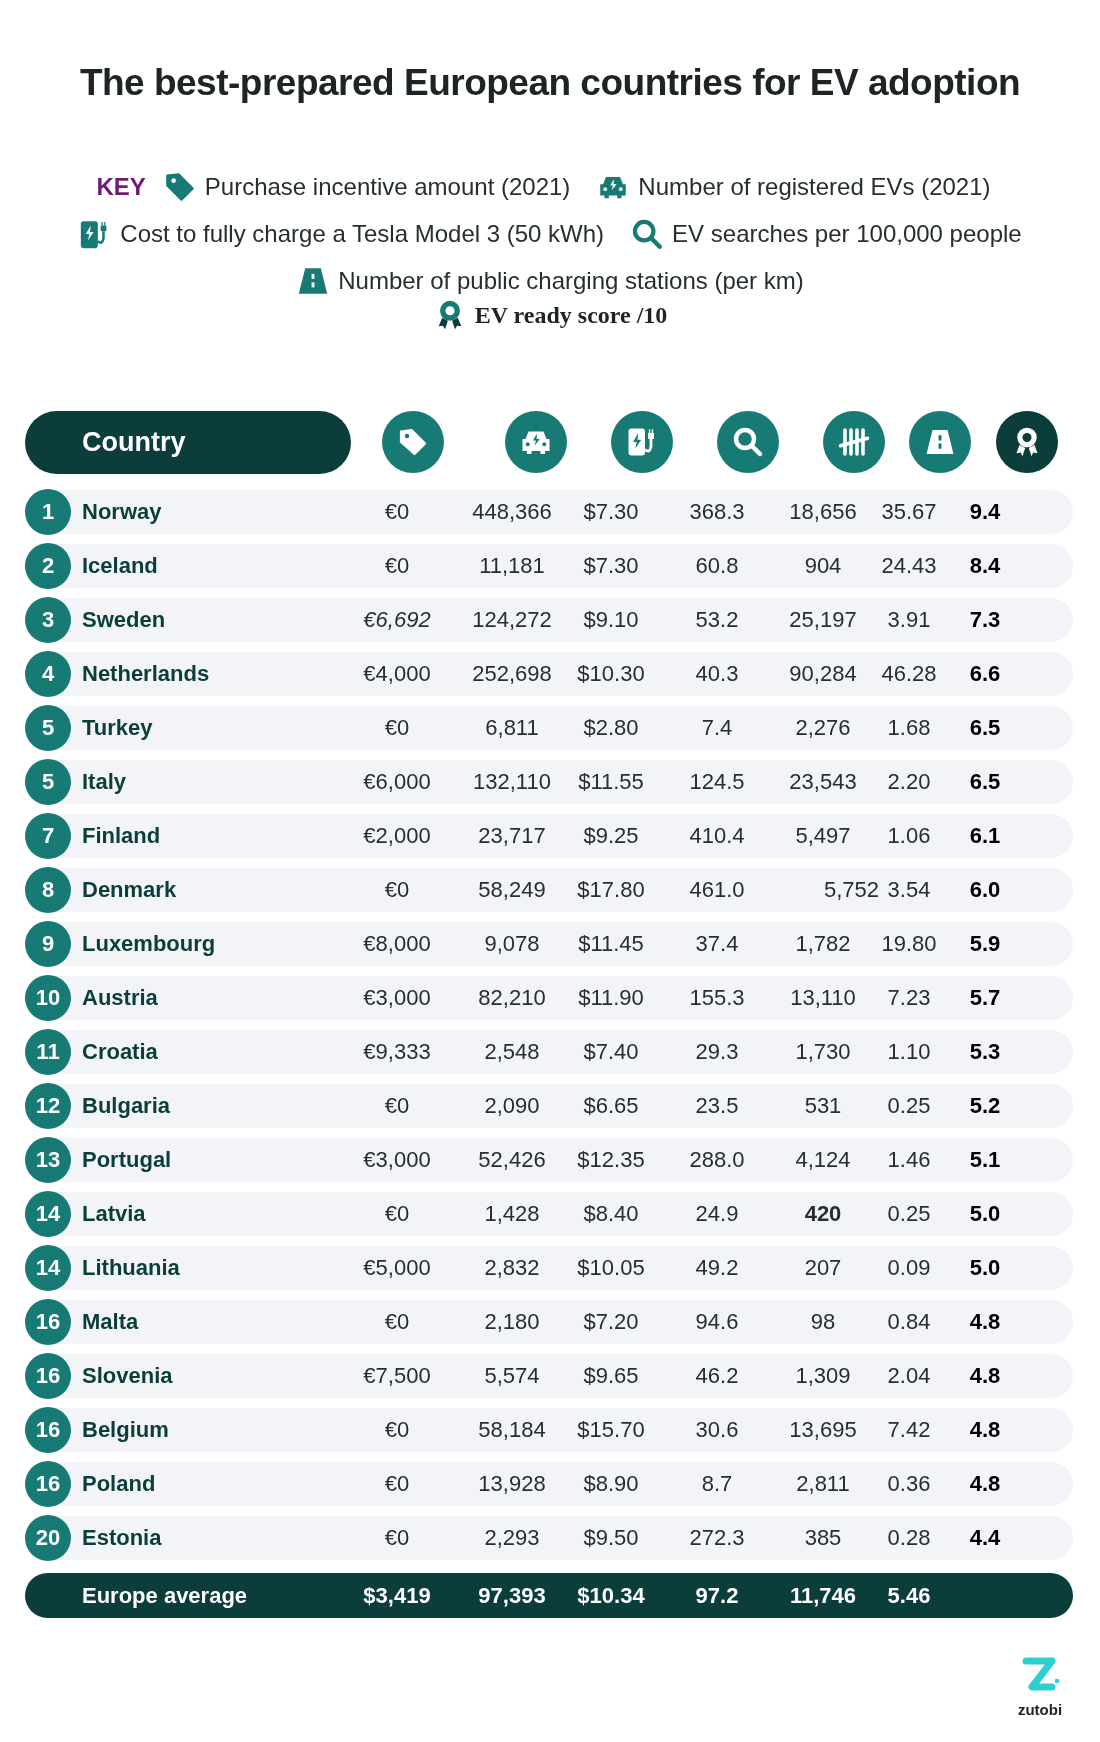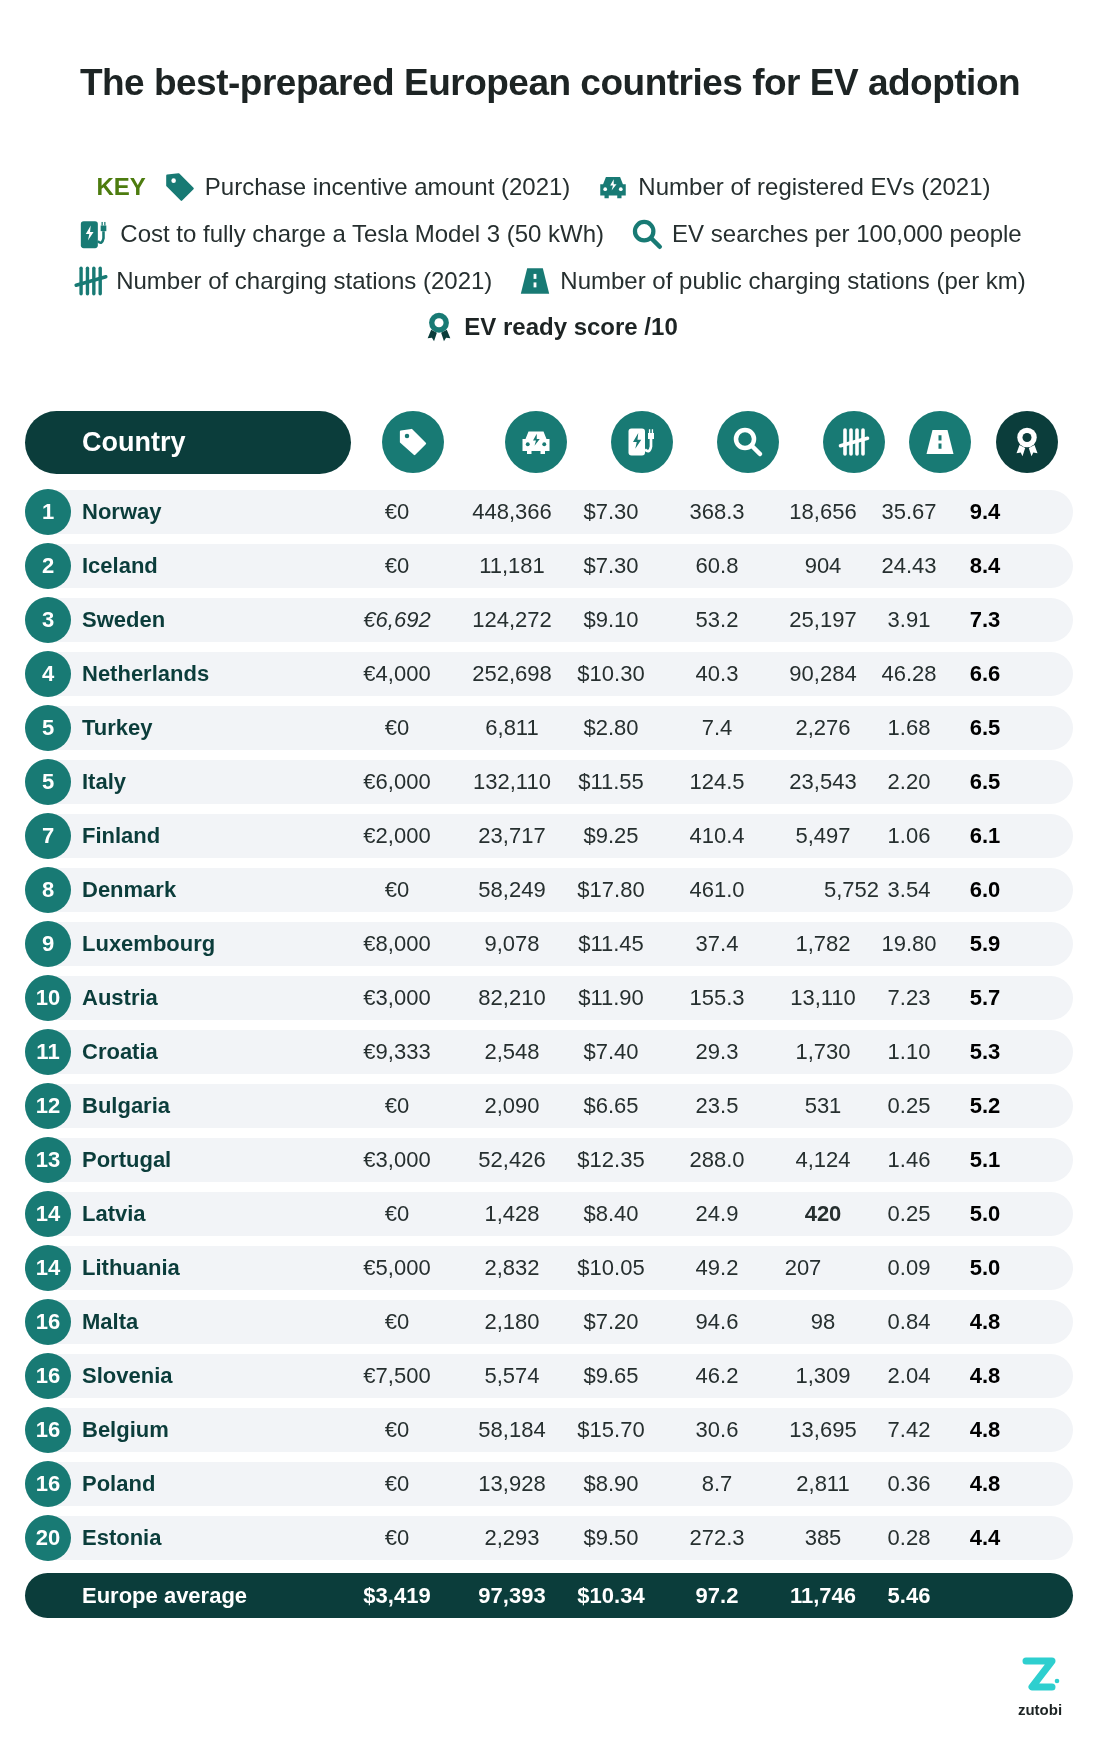--- a/index.html
+++ b/index.html
@@ -13,21 +13,21 @@
     font-size: 37px; font-weight: 700; color: #1d2424; letter-spacing: -0.5px;
   }
   .key-line {
     position: absolute; left: 0; width: 1100px; display: flex; justify-content: center;
     align-items: center; font-size: 24px; color: #262f2f; gap: 0;
   }
   .key-item { display: inline-flex; align-items: center; margin: 0 13px; white-space: nowrap; }
   .key-item .kicon { width: 34px; height: 34px; margin-right: 8px; display: inline-flex; align-items: center; justify-content: center; }
   .key-item .kicon svg { width: 34px; height: 34px; }
   .key-label-bold { font-weight: 700; color: #1d2424; }
-  .key-title { font-weight: 700; font-size: 24px; color: #4d7c0f; margin-right: 4px; }
+  .key-title { font-weight: 700; font-size: 24px; color: #701a75; margin-right: 4px; }
 
   .header-pill {
     position: absolute; left: 25px; top: 411px; width: 326px; height: 63px;
     background: #0b3d3b; border-radius: 32px; color: #fff;
     font-size: 27px; font-weight: 700; display: flex; align-items: center; padding-left: 57px;
   }
   .hicon {
     position: absolute; top: 411px; width: 62px; height: 62px; border-radius: 50%;
     background: #187a74; display: flex; align-items: center; justify-content: center;
   }
@@ -112,44 +112,30 @@
         </svg>
     </span>
     <span>EV searches per 100,000 people</span>
   </span>
 </div>
 
 <div class="key-line" style="top:264px;">
   <span class="key-item">
     <span class="kicon">
       <svg viewBox="0 0 24 24">
-          <g stroke="#187a74" stroke-width="2.4" stroke-linecap="round">
-            <line x1="5" y1="3" x2="5" y2="21"></line>
-            <line x1="9.5" y1="3" x2="9.5" y2="21"></line>
-            <line x1="14" y1="3" x2="14" y2="21"></line>
-            <line x1="18.5" y1="3" x2="18.5" y2="21"></line>
-            <line x1="1.5" y1="15" x2="22.5" y2="9"></line>
-          </g>
-        </svg>
-    </span>
-    <span>Number of charging stations (2021)</span>
-  </span>
-  <span class="key-item">
-    <span class="kicon">
-      <svg viewBox="0 0 24 24">
           <path d="M6.5 3 H17.5 L22 21 H2 Z" fill="#187a74"></path>
           <rect x="11" y="7" width="2" height="3.5" fill="#fff"></rect>
           <rect x="11" y="13" width="2" height="3.5" fill="#fff"></rect>
         </svg>
     </span>
     <span>Number of public charging stations (per km)</span>
   </span>
 </div>
 
-<div class="key-line" style="top:310px;">
+<div class="key-line" style="top:298px;font-family:Liberation Serif, serif;">
   <span class="key-item">
     <span class="kicon">
       <svg viewBox="0 0 24 24">
           <circle cx="12" cy="9" r="7" fill="#187a74"></circle>
           <circle cx="12" cy="9" r="3.2" fill="#fff"></circle>
           <path d="M6.5 14 L4 20 L7 19.5 L8.5 22 L10.5 16 Z" fill="#0b3d3b"></path>
           <path d="M17.5 14 L20 20 L17 19.5 L15.5 22 L13.5 16 Z" fill="#0b3d3b"></path>
         </svg>
     </span>
     <span class="key-label-bold">EV ready score /10</span>
@@ -370,21 +356,21 @@
       <span class="cell" style="left: 848px; width: 72px;">0.25</span>
       <span class="cell score" style="left: 929px; width: 62px;">5.0</span>
     </div>
     <div class="row" style="top: 1246px;">
       <span class="rank">14</span>
       <span class="cell country">Lithuania</span>
       <span class="cell" style="left: 316px; width: 112px;">€5,000</span>
       <span class="cell" style="left: 424px; width: 126px;">2,832</span>
       <span class="cell" style="left: 530px; width: 112px;">$10.05</span>
       <span class="cell" style="left: 636px; width: 112px;">49.2</span>
-      <span class="cell" style="left: 722px; width: 112px; text-align: center;">207</span>
+      <span class="cell" style="left: 742px; width: 112px; text-align: center;">207</span>
       <span class="cell" style="left: 848px; width: 72px;">0.09</span>
       <span class="cell score" style="left: 929px; width: 62px;">5.0</span>
     </div>
     <div class="row" style="top: 1300px;">
       <span class="rank">16</span>
       <span class="cell country">Malta</span>
       <span class="cell" style="left: 316px; width: 112px;">€0</span>
       <span class="cell" style="left: 424px; width: 126px;">2,180</span>
       <span class="cell" style="left: 530px; width: 112px;">$7.20</span>
       <span class="cell" style="left: 636px; width: 112px;">94.6</span>

